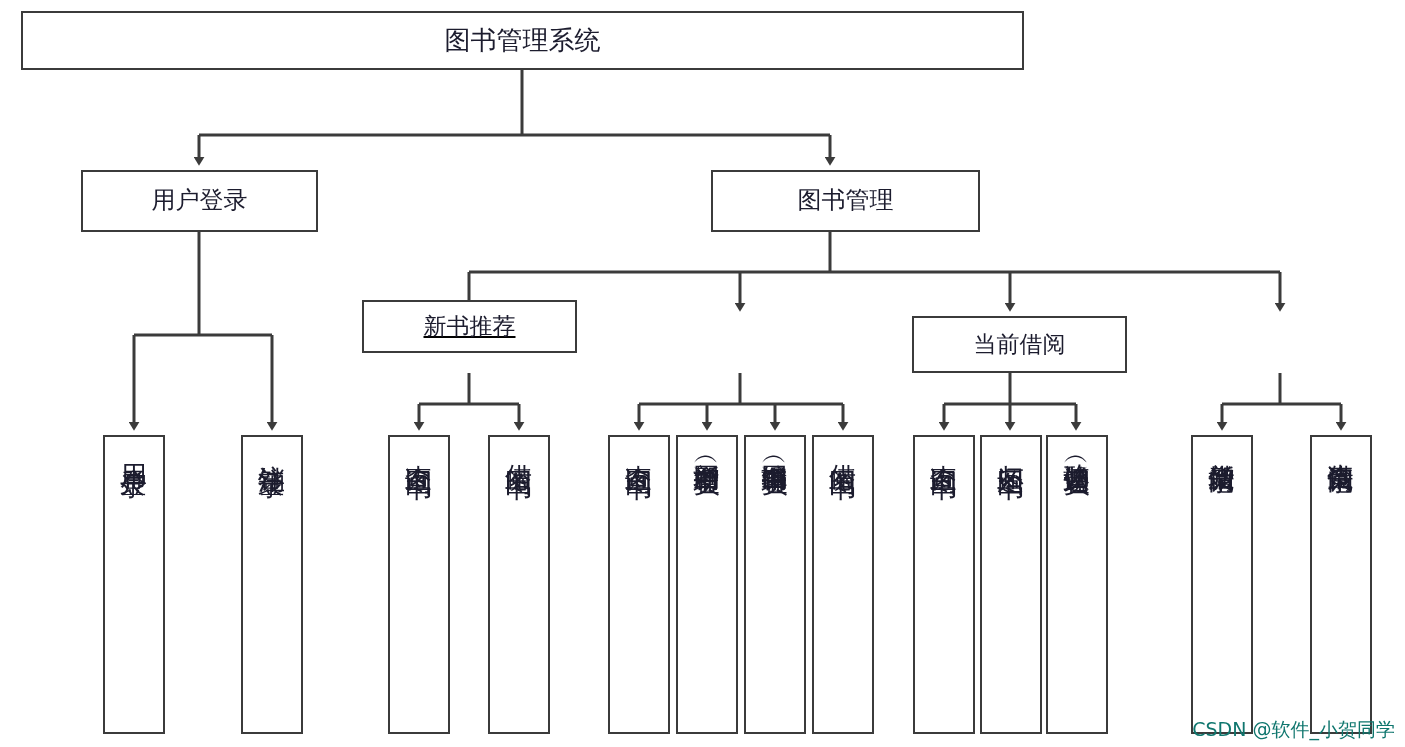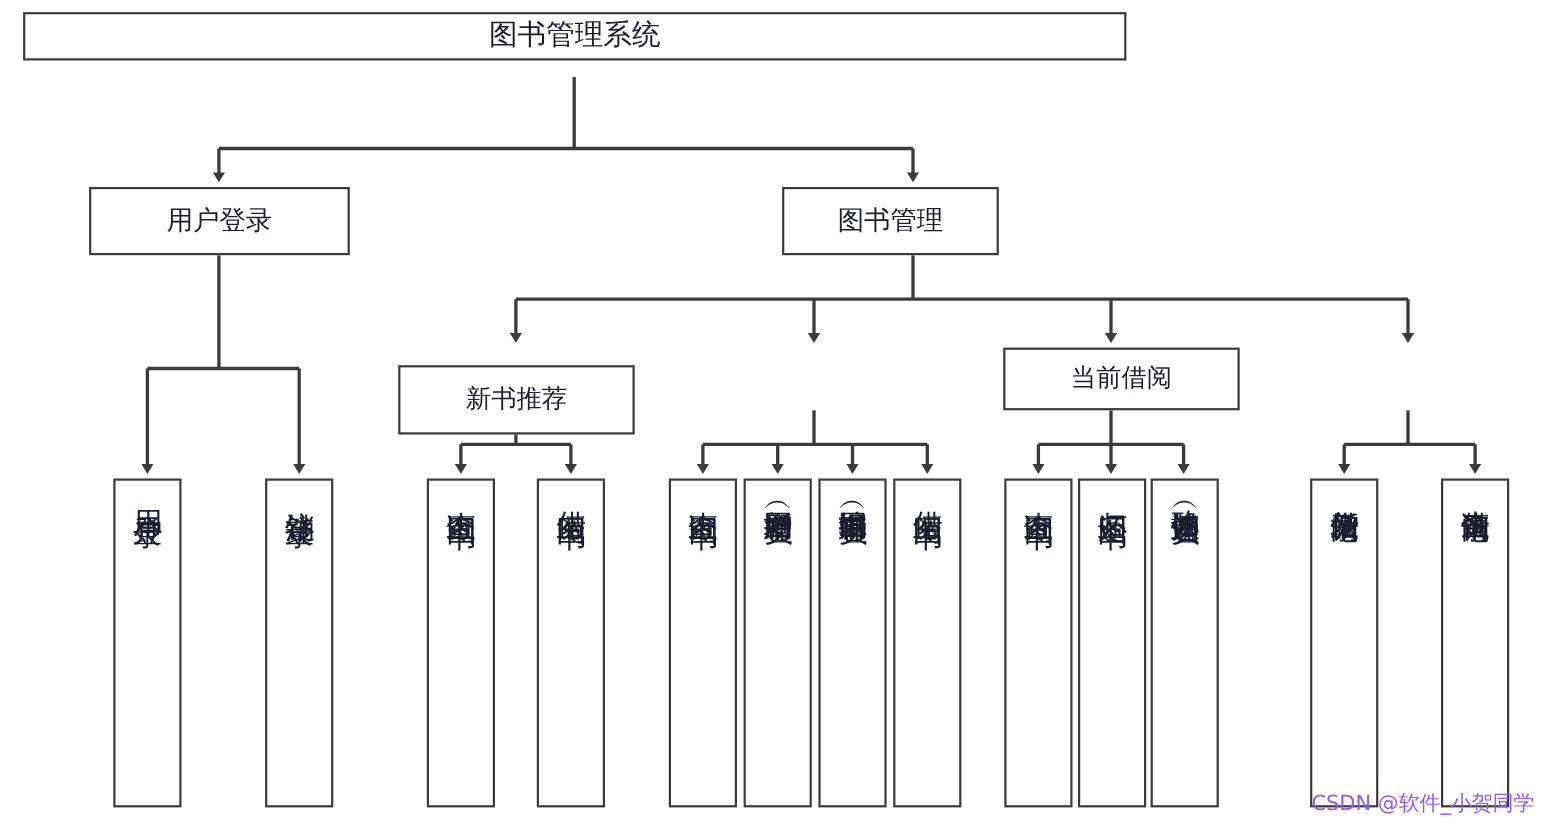--- a/index.html
+++ b/index.html
@@ -44,21 +44,21 @@
     line-height:1;
     white-space:nowrap;
     color:#1c1c2e;
   }
   .leaf.tall .lbl{font-size:26px;letter-spacing:1px;}
 
   .watermark{
     position:absolute;
     right:10px;bottom:4px;
     font-size:19px;
-    color:#8b5cf6;
+    color:#0f766e;
     z-index:5;
     user-select:none;
     white-space:nowrap;
   }
 </style>
 </head>
 <body>
 
 <div id="canvas">
 
@@ -105,32 +105,32 @@
       <path d="M1010,404 L1010,423" marker-end="url(#arrow)"></path>
       <path d="M1076,404 L1076,423" marker-end="url(#arrow)"></path>
 
       <path d="M1280,373 L1280,404"></path>
       <path d="M1222,404 L1341,404"></path>
       <path d="M1222,404 L1222,423" marker-end="url(#arrow)"></path>
       <path d="M1341,404 L1341,423" marker-end="url(#arrow)"></path>
     </g>
   </svg>
 
-  <div class="node lvl0" style="left:21px;top:11px;width:1003px;height:44px;">
+  <div class="node lvl0" style="left:21px;top:11px;width:1003px;height:59px;">
     <span class="lbl">图书管理系统</span>
   </div>
 
   <div class="node lvl1" style="left:81px;top:170px;width:237px;height:62px;">
     <span class="lbl">用户登录</span>
   </div>
-  <div class="node lvl1" style="left:711px;top:170px;width:197px;height:62px;">
+  <div class="node lvl1" style="left:711px;top:170px;width:269px;height:62px;">
     <span class="lbl">图书管理</span>
   </div>
 
-  <div class="node lvl2" style="left:362px;top:332px;width:215px;height:63px;">
+  <div class="node lvl2" style="left:362px;top:300px;width:215px;height:53px;text-decoration:underline;">
     <span class="lbl">新书推荐</span>
   </div>
   <div class="node lvl2" style="left:912px;top:316px;width:215px;height:57px;">
     <span class="lbl">当前借阅</span>
   </div>
 
   <div class="node leaf" style="left:103px;top:435px;width:62px;height:299px;">
     <span class="lbl">用户登录</span>
   </div>
   <div class="node leaf" style="left:241px;top:435px;width:62px;height:299px;">

